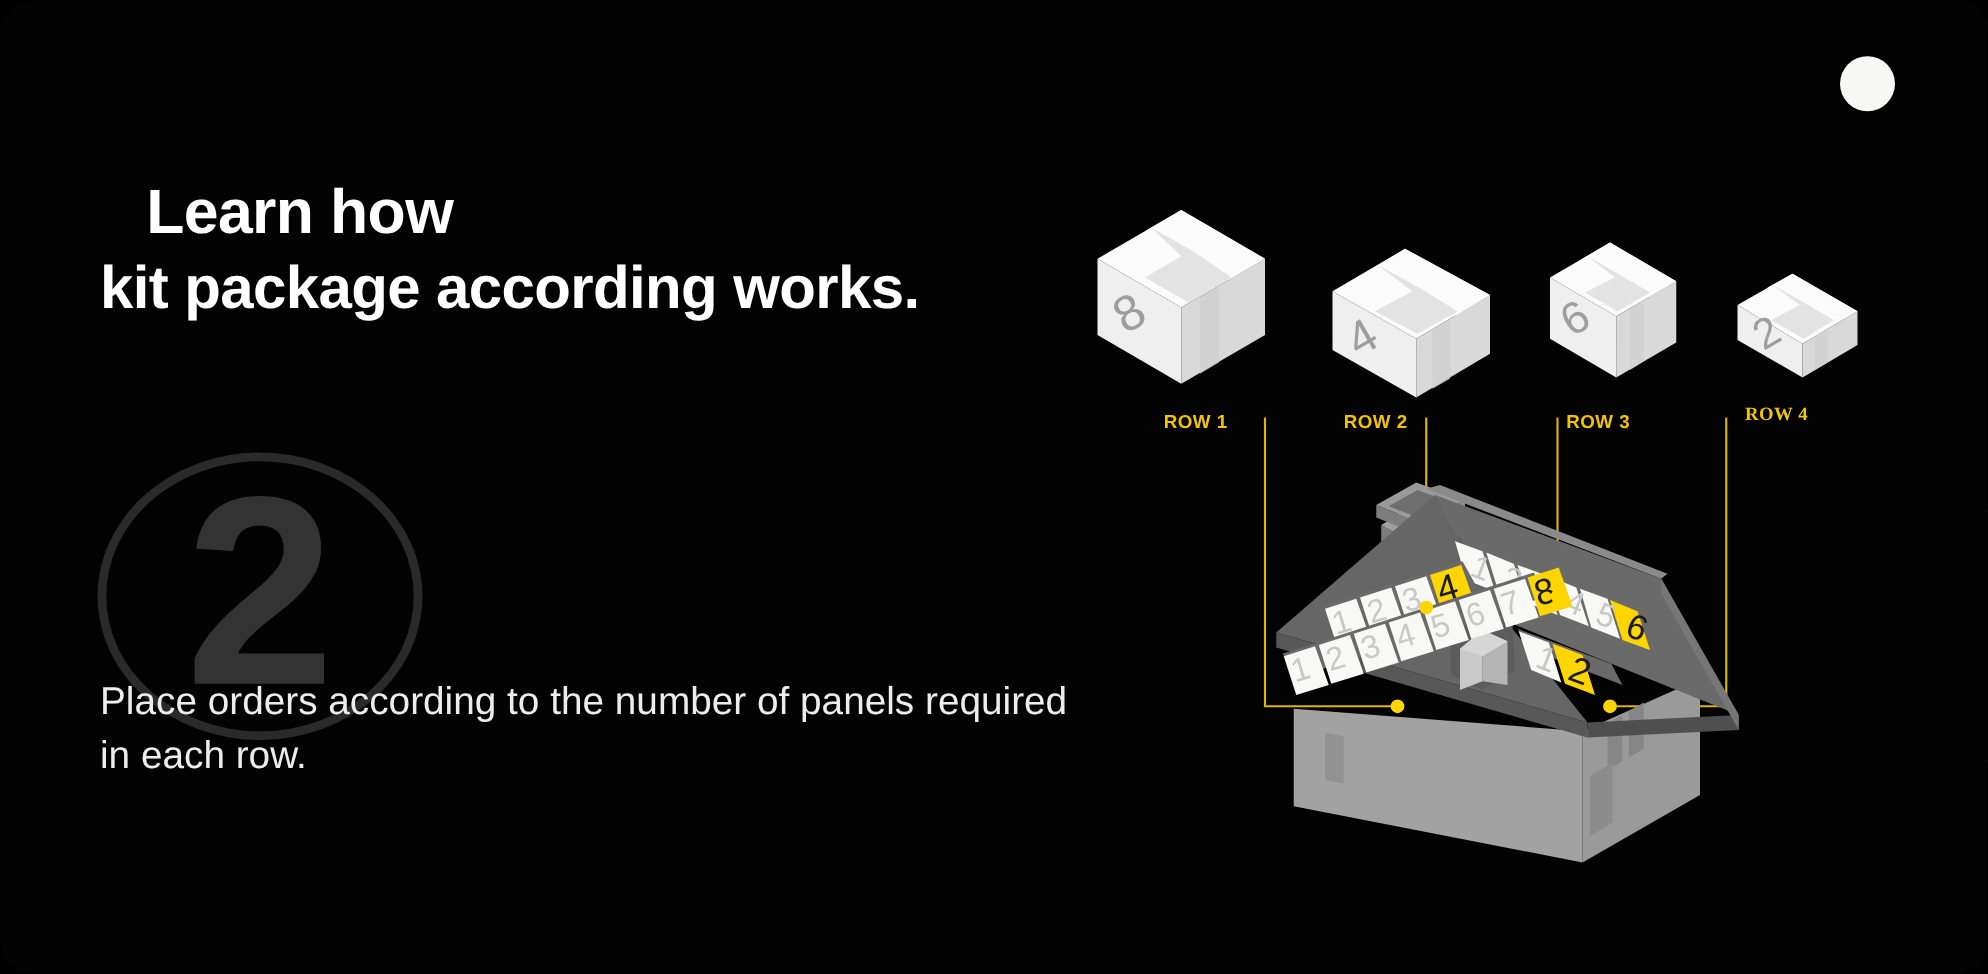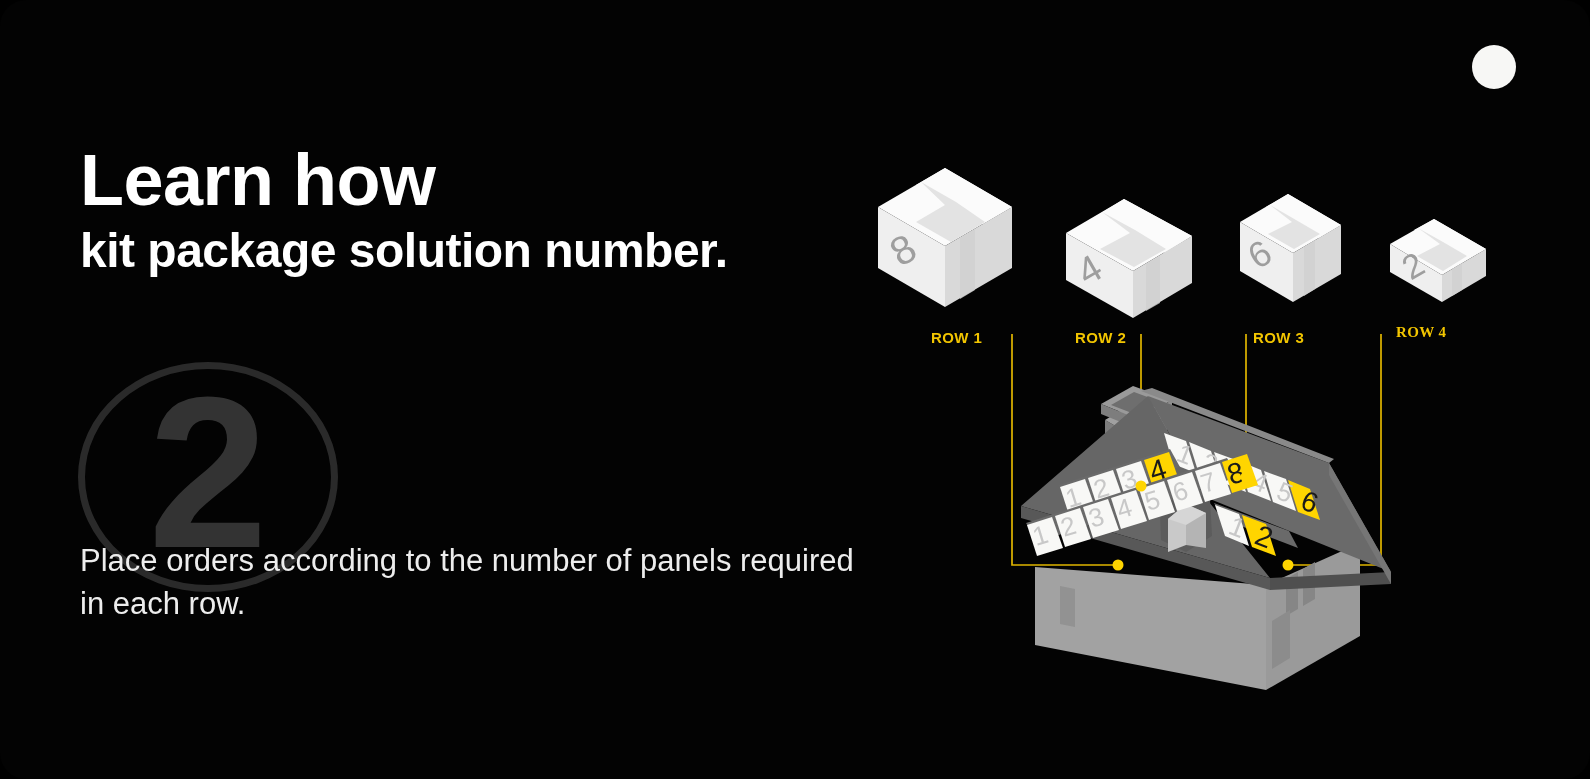--- a/index.html
+++ b/index.html
@@ -18,21 +18,21 @@
 
   
   #headline {
     position:absolute; left:80px; top:146px;
     width:820px;
     color:#ffffff;
     font-weight:700;
     letter-spacing:-0.5px;
     z-index:6;
   }
-  #headline .l1 { display:block; font-size:72px; line-height:0.95; }
+  #headline .l1 { display:block; font-size:50px; line-height:0.95;margin-left:37px; }
   #headline .l2 { display:block; font-size:48px; line-height:1.05; margin-top:12px; }
 
   #body-copy {
     position:absolute; left:80px; top:492px;
     width:790px;
     color:#ededed;
     font-size:31px;
     line-height:1.38;
     font-weight:300;
     z-index:6;
@@ -87,21 +87,21 @@
 
 <div id="stage">
 
   <div id="watermark">
     <div class="ring"></div>
     <div class="num">2</div>
   </div>
 
   <h1 id="headline">
     <span class="l1">Learn how</span>
-    <span class="l2">kit package solution number.</span>
+    <span class="l2">kit package according works.</span>
   </h1>
 
   <p id="body-copy">Place orders according to the number of panels required in each row.</p>
 
   <div id="corner-dot"></div>
 
   <div class="row-label" id="lbl0">ROW 1</div>
   <div class="row-label" id="lbl1">ROW 2</div>
   <div class="row-label" id="lbl2">ROW 3</div>
   <div class="row-label" id="lbl3">ROW 4</div>

